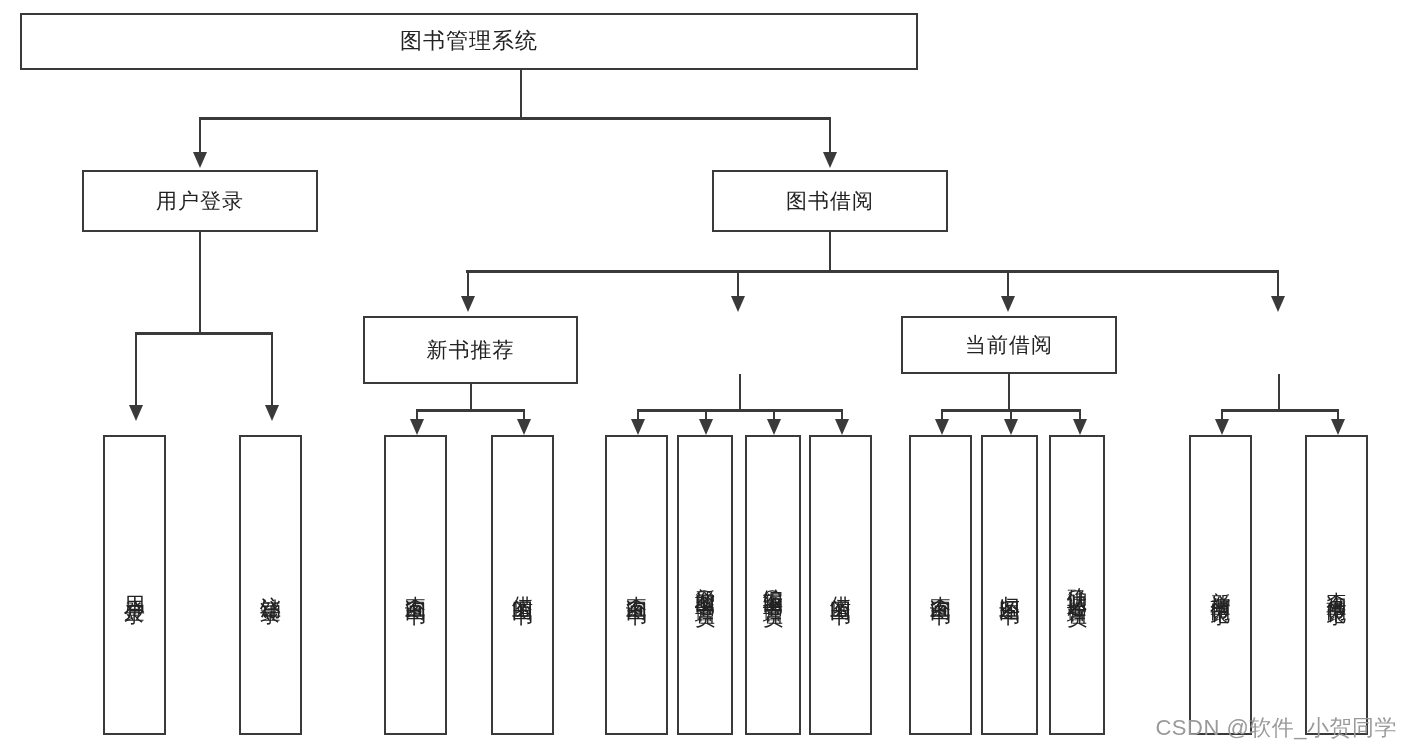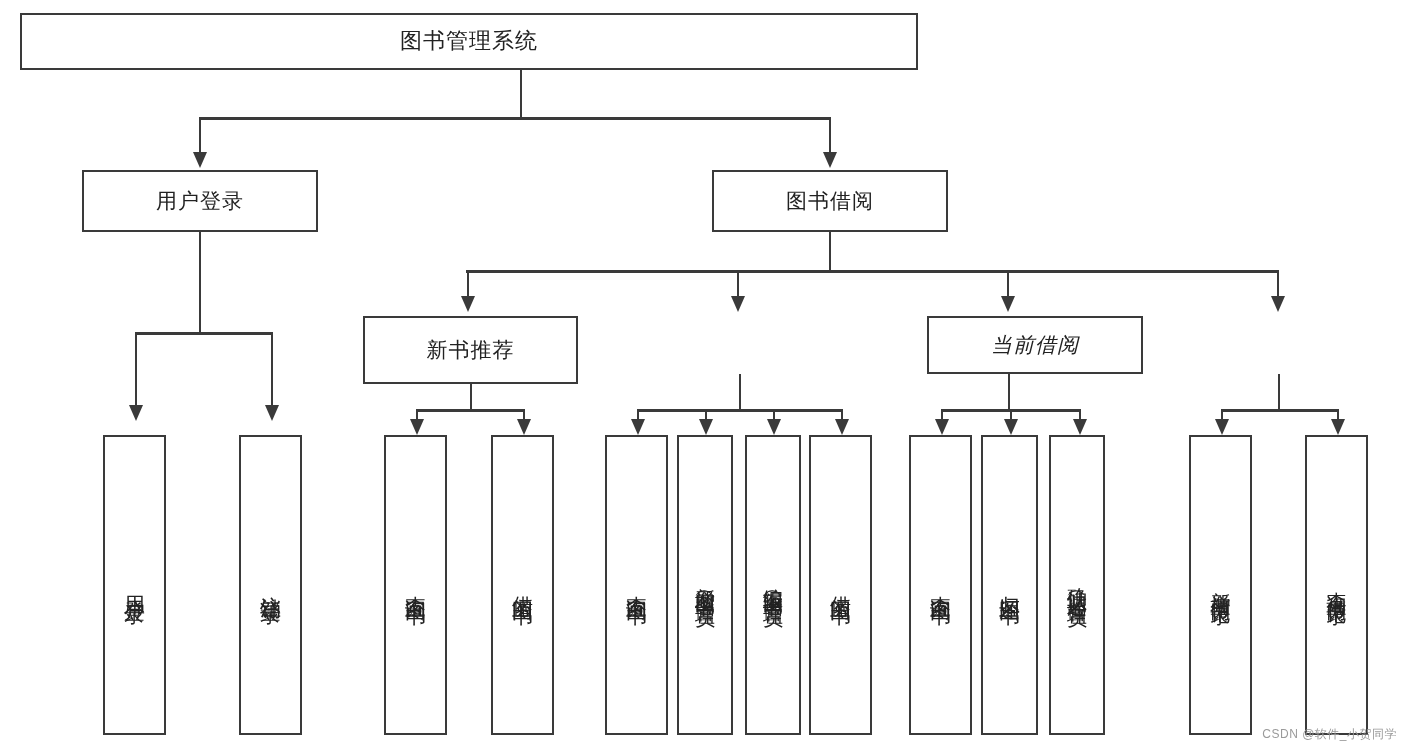--- a/index.html
+++ b/index.html
@@ -61,21 +61,21 @@
     border-right:7px solid transparent;
     border-top:16px solid #3a3a3a;
     z-index:2;
   }
 
   
   #watermark{
     position:absolute;
     right:8px;
     bottom:4px;
-    font-size:12px;
+    font-size:22px;
     color:#9a9a9a;
     letter-spacing:0.5px;
     z-index:5;
     white-space:nowrap;
   }
 </style>
 </head>
 <body>
 
 <div id="stage">
@@ -114,21 +114,21 @@
   <div class="line vline" style="left:736.5px;top:270px;height:28px;"></div>
   <div class="arrow" style="left:731px;top:296px;"></div>
   <div class="line vline" style="left:1006.5px;top:270px;height:28px;"></div>
   <div class="arrow" style="left:1001px;top:296px;"></div>
   <div class="line vline" style="left:1276.5px;top:270px;height:28px;"></div>
   <div class="arrow" style="left:1271px;top:296px;"></div>
 
   <div class="box h-label" style="left:363px;top:316px;width:215px;height:68px;">
     <span>新书推荐</span>
   </div>
-  <div class="box h-label" style="left:927px;top:316px;width:216px;height:58px;font-style:italic;">
+  <div class="box h-label" style="left:901px;top:316px;width:216px;height:58px;">
     <span>当前借阅</span>
   </div>
 
   <div class="line vline" style="left:469.5px;top:374px;height:36px;"></div>
   <div class="line hline" style="left:416px;top:409px;width:108px;"></div>
   <div class="line vline" style="left:415.5px;top:409px;height:14px;"></div>
   <div class="arrow" style="left:410px;top:419px;"></div>
   <div class="line vline" style="left:522.5px;top:409px;height:14px;"></div>
   <div class="arrow" style="left:517px;top:419px;"></div>
 

